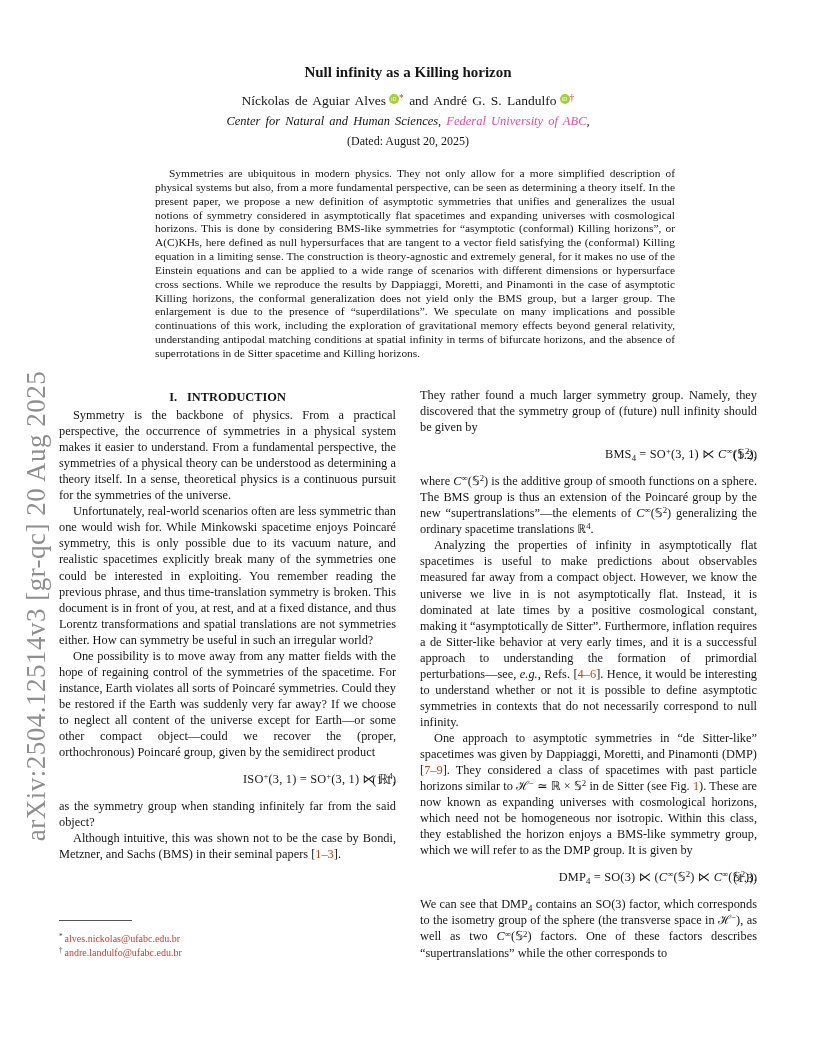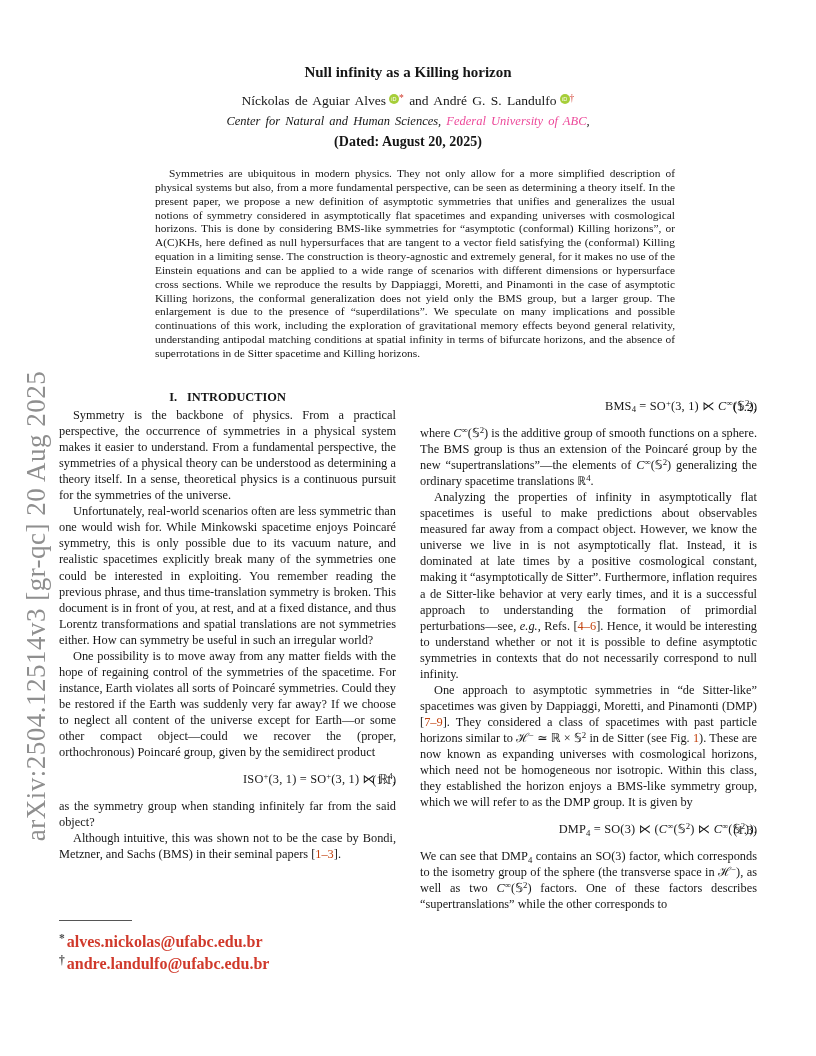--- a/index.html
+++ b/index.html
@@ -39,23 +39,22 @@
     word-spacing:2px;
   }
   .affil{
     font-style:italic;
     font-size:12.5px;
     line-height:1.2;
     margin:0;
     word-spacing:2px;
   }
   .dated{
-    font-size:14px;
+    font-size:12px;
     margin:5px 0 0 0;
-    font-weight:bold;
   }
   
   .abstract{
     position:absolute;
     left:155px;right:141px;top:167px;
     font-size:11.4px;
     line-height:1.215;
     text-align:justify;
   }
   .abstract p{margin:0;text-indent:14px;}
@@ -85,23 +84,22 @@
     text-align:right;
     text-indent:0;
   }
   .eq-body{letter-spacing:0.2px;}
   .eq-num{position:absolute;right:0;top:1px;}
   
   .footnotes{
     position:absolute;
     left:59px;top:920px;
     width:337px;
-    font-size:16px;
+    font-size:10px;
     line-height:1.3;
-    font-weight:bold;
   }
   .fn-rule{
     width:73px;height:0;
     border-top:1.2px solid #555;
     margin-bottom:11px;
   }
   .fn-item{margin:0 0 1px 0;}
   .fn-marker{
     font-size:72%;
     position:relative;top:-0.45em;
@@ -157,20 +155,21 @@
     <p class="para">One possibility is to move away from any matter fields with the hope of regaining control of the symmetries of the spacetime. For instance, Earth violates all sorts of Poincaré symmetries. Could they be restored if the Earth was suddenly very far away? If we choose to neglect all content of the universe except for Earth—or some other compact object—could we recover the (proper, orthochronous) Poincaré group, given by the semidirect product</p>
     <div class="eq-row">
       <span class="eq-body"><span>ISO</span><span class="rt-sup">+</span><span>(3, 1) = SO</span><span class="rt-sup">+</span><span>(3, 1) ⋉ ℝ</span><span class="rt-sup">4</span><span>,</span></span>
       <span class="eq-num">(1.1)</span>
     </div>
     <p class="para noindent">as the symmetry group when standing infinitely far from the said object?</p>
     <p class="para"><span>Although intuitive, this was shown not to be the case by Bondi, Metzner, and Sachs (BMS) in their seminal papers [</span><span class="rt-l">1–3</span><span>].</span></p>
   </div>
 
   <div class="col col-right">
+    <p class="para noindent">They rather found a much larger symmetry group. Namely, they discovered that the symmetry group of (future) null infinity should be given by</p>
     <div class="eq-row">
       <span class="eq-body"><span>BMS</span><span class="rt-sub">4</span><span> = SO</span><span class="rt-sup">+</span><span>(3, 1) ⋉ </span><span class="rt-i">C</span><span class="rt-sup">∞</span><span>(𝕊</span><span class="rt-sup">2</span><span>),</span></span>
       <span class="eq-num">(1.2)</span>
     </div>
     <p class="para noindent"><span>where </span><span class="rt-i">C</span><span class="rt-sup">∞</span><span>(𝕊</span><span class="rt-sup">2</span><span>) is the additive group of smooth functions on a sphere. The BMS group is thus an extension of the Poincaré group by the new “supertranslations”—the elements of </span><span class="rt-i">C</span><span class="rt-sup">∞</span><span>(𝕊</span><span class="rt-sup">2</span><span>) generalizing the ordinary spacetime translations ℝ</span><span class="rt-sup">4</span><span>.</span></p>
     <p class="para"><span>Analyzing the properties of infinity in asymptotically flat spacetimes is useful to make predictions about observables measured far away from a compact object. However, we know the universe we live in is not asymptotically flat. Instead, it is dominated at late times by a positive cosmological constant, making it “asymptotically de Sitter”. Furthermore, inflation requires a de Sitter-like behavior at very early times, and it is a successful approach to understanding the formation of primordial perturbations—see, </span><span class="rt-i">e.g.</span><span>, Refs. [</span><span class="rt-l">4–6</span><span>]. Hence, it would be interesting to understand whether or not it is possible to define asymptotic symmetries in contexts that do not necessarily correspond to null infinity.</span></p>
     <p class="para"><span>One approach to asymptotic symmetries in “de Sitter-like” spacetimes was given by Dappiaggi, Moretti, and Pinamonti (DMP) [</span><span class="rt-l">7–9</span><span>]. They considered a class of spacetimes with past particle horizons similar to </span><span>ℋ</span><span class="rt-sup">−</span><span> ≃ ℝ × 𝕊</span><span class="rt-sup">2</span><span> in de Sitter (see Fig. </span><span class="rt-l">1</span><span>). These are now known as expanding universes with cosmological horizons, which need not be homogeneous nor isotropic. Within this class, they established the horizon enjoys a BMS-like symmetry group, which we will refer to as the DMP group. It is given by</span></p>
     <div class="eq-row">
       <span class="eq-body"><span>DMP</span><span class="rt-sub">4</span><span> = SO(3) ⋉ (</span><span class="rt-i">C</span><span class="rt-sup">∞</span><span>(𝕊</span><span class="rt-sup">2</span><span>) ⋉ </span><span class="rt-i">C</span><span class="rt-sup">∞</span><span>(𝕊</span><span class="rt-sup">2</span><span>)).</span></span>
       <span class="eq-num">(1.3)</span>

